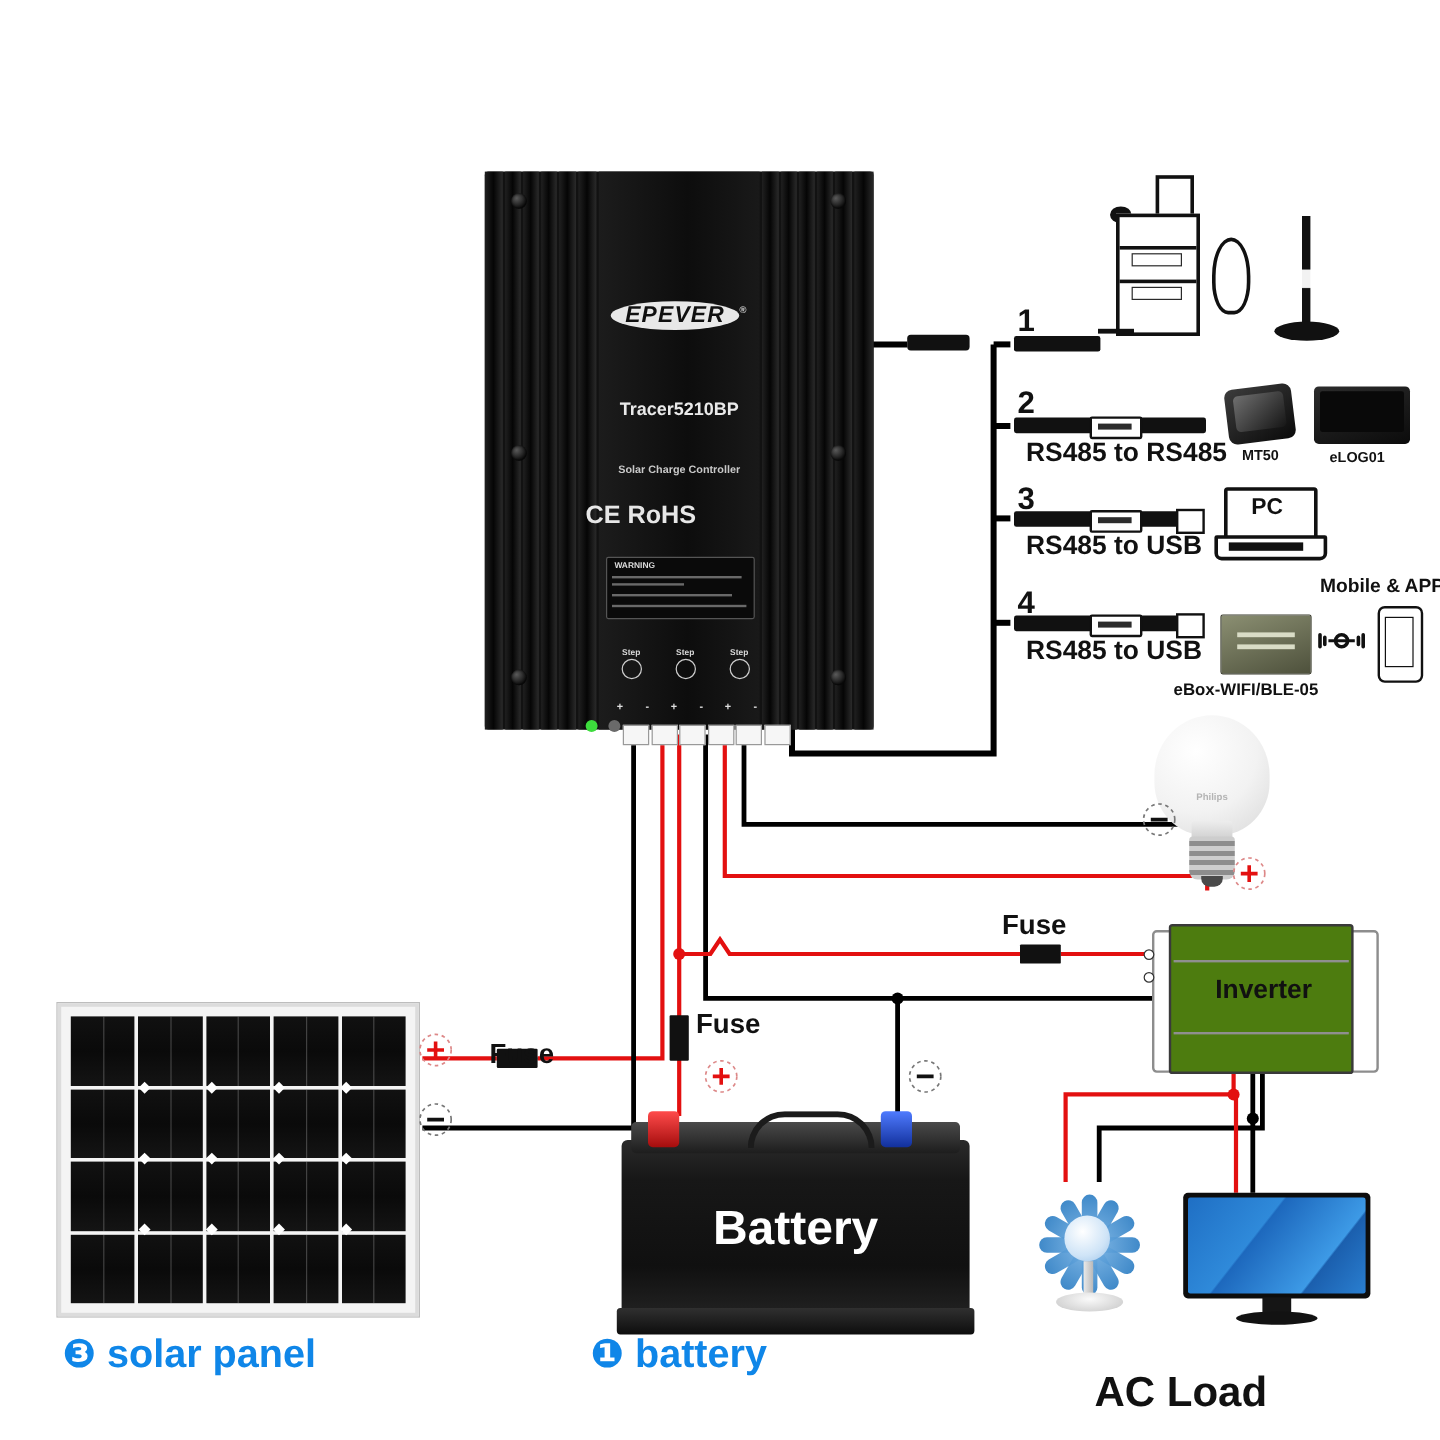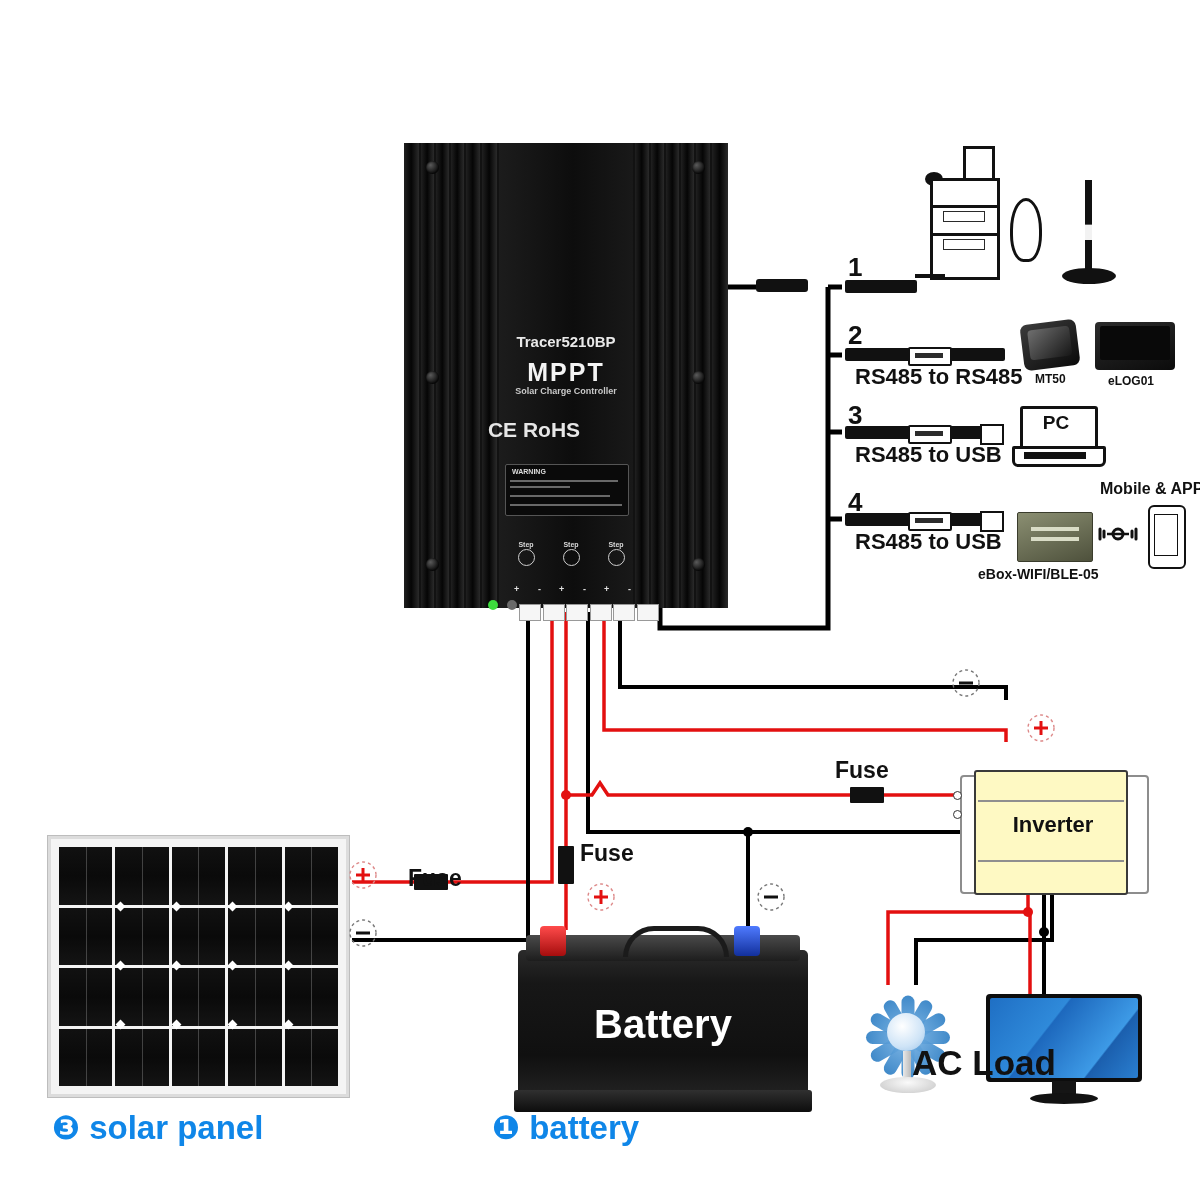--- a/index.html
+++ b/index.html
@@ -85,21 +85,21 @@
   .post.red{background:linear-gradient(180deg,#ff4b4b,#a50d0d);}
   .post.blue{background:linear-gradient(180deg,#4f7bff,#12309c);}
   .handle{position:absolute;left:105px;top:-4px;width:96px;height:26px;
           border:5px solid #1b1b1b;border-bottom:none;border-radius:40px 40px 0 0;
           background:transparent;}
 
   
   #inv{position:absolute;left:960px;top:775px;width:185px;height:115px;
        border:2px solid #8d8d8d;border-radius:4px;background:#fff;}
   .inv-in{position:absolute;left:12px;top:-7px;width:150px;height:121px;
-          border:2px solid #3a3a3a;border-radius:3px;background:#fef9c3;}
+          border:2px solid #3a3a3a;border-radius:3px;background:#4d7c0f;}
   .inv-t{position:absolute;left:0;top:40px;width:154px;text-align:center;
          color:#111;font-size:22px;font-weight:bold;}
   .inv-line{position:absolute;left:2px;right:2px;height:2px;background:#8f8f8f;}
   .inv-port{position:absolute;left:-9px;width:7px;height:7px;border-radius:50%;
             border:1.5px solid #333;background:#fff;}
 
   
   #bulb{position:absolute;left:962px;top:596px;width:96px;height:145px;}
   .bulb-g{position:absolute;left:0;top:0;width:96px;height:100px;border-radius:50% 50% 44% 44%;
           background:radial-gradient(circle at 36% 30%,#ffffff,#f2f2f2 55%,#d8d8d8 100%);}
@@ -261,22 +261,24 @@
     <div class="fin finL" style="left:292px;width:14px;"></div>
     <div class="fin finL" style="left:308px;width:16px;"></div>
 
     <div class="screw" style="left:22px;top:18px;"></div>
     <div class="screw" style="left:22px;top:228px;"></div>
     <div class="screw" style="left:288px;top:18px;"></div>
     <div class="screw" style="left:288px;top:228px;"></div>
     <div class="screw" style="left:22px;top:415px;"></div>
     <div class="screw" style="left:288px;top:415px;"></div>
 
+    <div class="brand">
+      <span class="ell">EPEVER</span><sup>®</sup>
+    </div>
     <div class="model">Tracer5210BP</div>
-    <div class="mppt">MPPT</div>
     <div class="subm">Solar Charge Controller</div>
     <div class="cert">CE RoHS</div>
 
     <div class="warn">
       <div class="warn-t">WARNING</div>
       <div class="warn-l" style="top:15px;width:108px;"></div>
       <div class="warn-l" style="top:21px;width:60px;"></div>
       <div class="warn-l" style="top:30px;width:100px;"></div>
       <div class="warn-l" style="top:39px;width:112px;"></div>
     </div>
@@ -376,20 +378,27 @@
   <svg class="ble" viewBox="0 0 40 16" xmlns="http://www.w3.org/2000/svg">
     <path d="M2 3 L2 13 M6 5 L6 11 M34 5 L34 11 M38 3 L38 13" stroke="#111" stroke-width="3" stroke-linecap="round"></path>
     <line x1="9" y1="8" x2="31" y2="8" stroke="#111" stroke-width="2.5"></line>
     <circle cx="20" cy="8" r="5" fill="none" stroke="#111" stroke-width="3"></circle>
   </svg>
   <div class="lbl blk-sm" style="left:1100px;top:480px;font-size:16px;">Mobile &amp; APP</div>
   <div class="phone">
       <i></i>
     </div>
 
+  <div id="bulb">
+    <div class="bulb-g"></div>
+    <div class="philips">Philips</div>
+    <div class="bulb-n"></div>
+    <div class="bulb-b"></div>
+    <div class="bulb-tip"></div>
+  </div>
   <svg style="position:absolute;left:951px;top:668px;" width="30" height="30">
     <circle cx="15" cy="15" r="13" fill="none" stroke="#777" stroke-width="1.4" stroke-dasharray="3 3"></circle>
     <line x1="8" y1="15" x2="22" y2="15" stroke="#111" stroke-width="3"></line>
   </svg>
   <svg style="position:absolute;left:1026px;top:713px;" width="30" height="30">
     <circle cx="15" cy="15" r="13" fill="none" stroke="#d88" stroke-width="1.4" stroke-dasharray="3 3"></circle>
     <line x1="8" y1="15" x2="22" y2="15" stroke="#e31010" stroke-width="3"></line>
     <line x1="15" y1="8" x2="15" y2="22" stroke="#e31010" stroke-width="3"></line>
   </svg>
 
@@ -495,15 +504,15 @@
   </div>
 
   <div id="mon">
     <div class="mon-f">
       <div class="mon-s"></div>
     </div>
     <div class="mon-neck"></div>
     <div class="mon-base"></div>
   </div>
 
-  <div class="lbl blk-big" style="left:912px;top:1043px;text-align:center;">AC Load</div>
+  <div class="lbl blk-big" style="left:912px;top:1141px;text-align:center;">AC Load</div>
 
 </div>
 
 </body></html>

